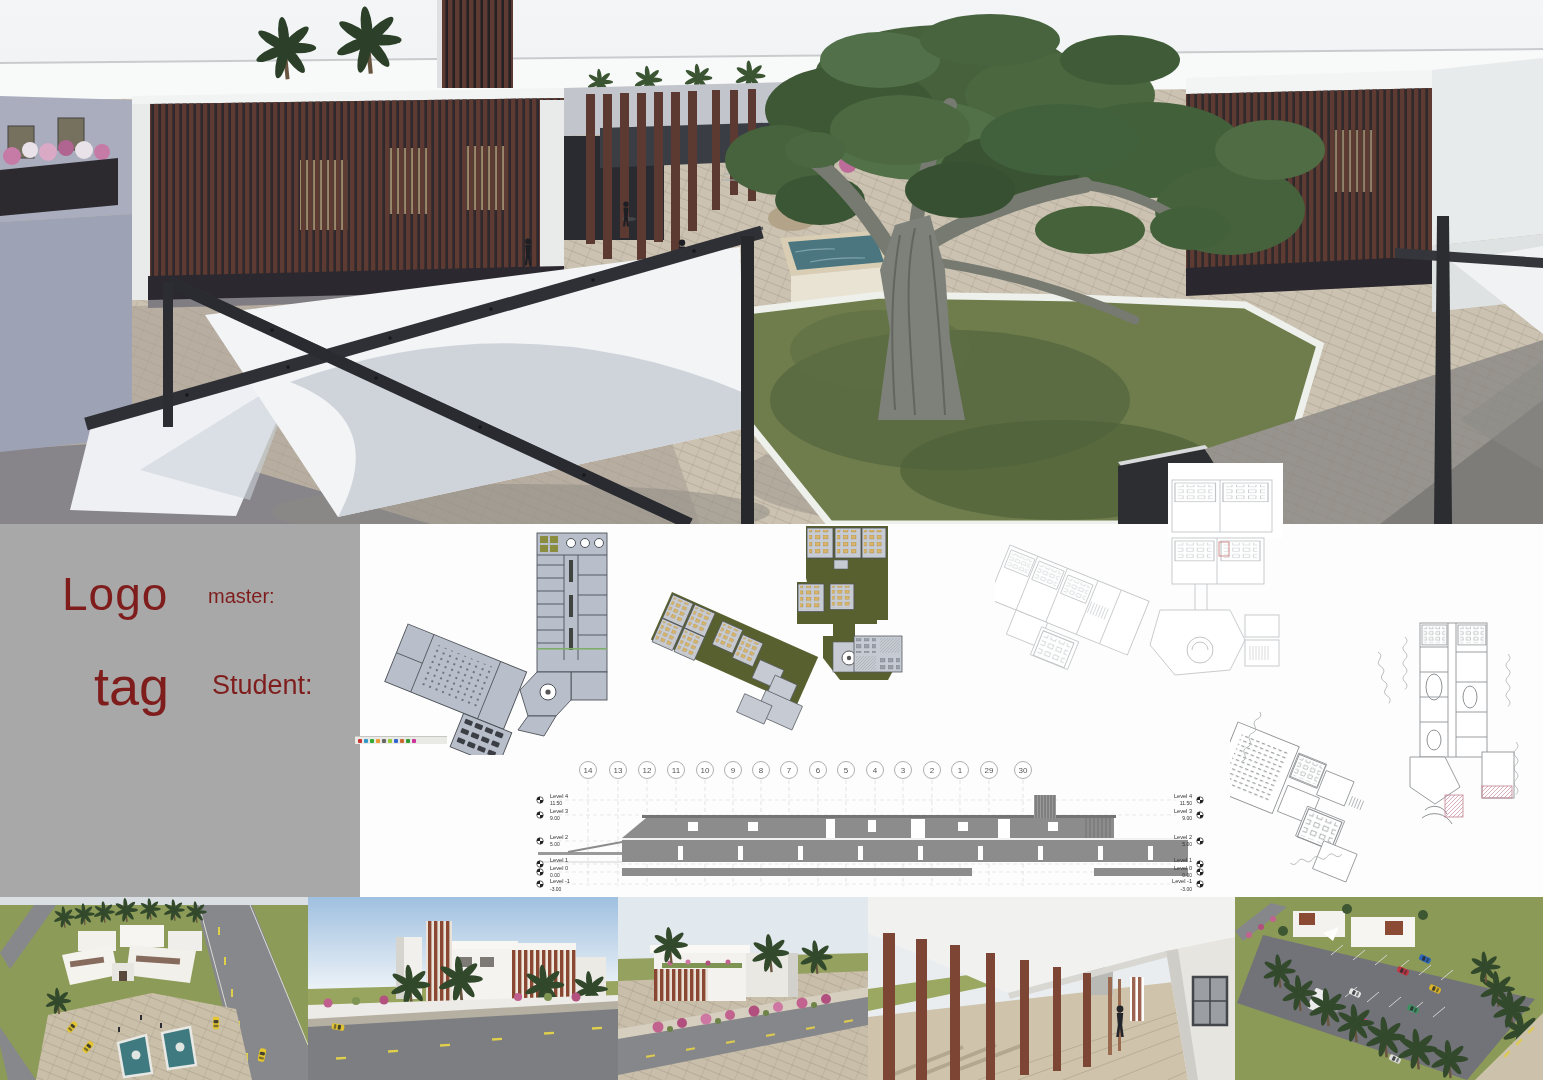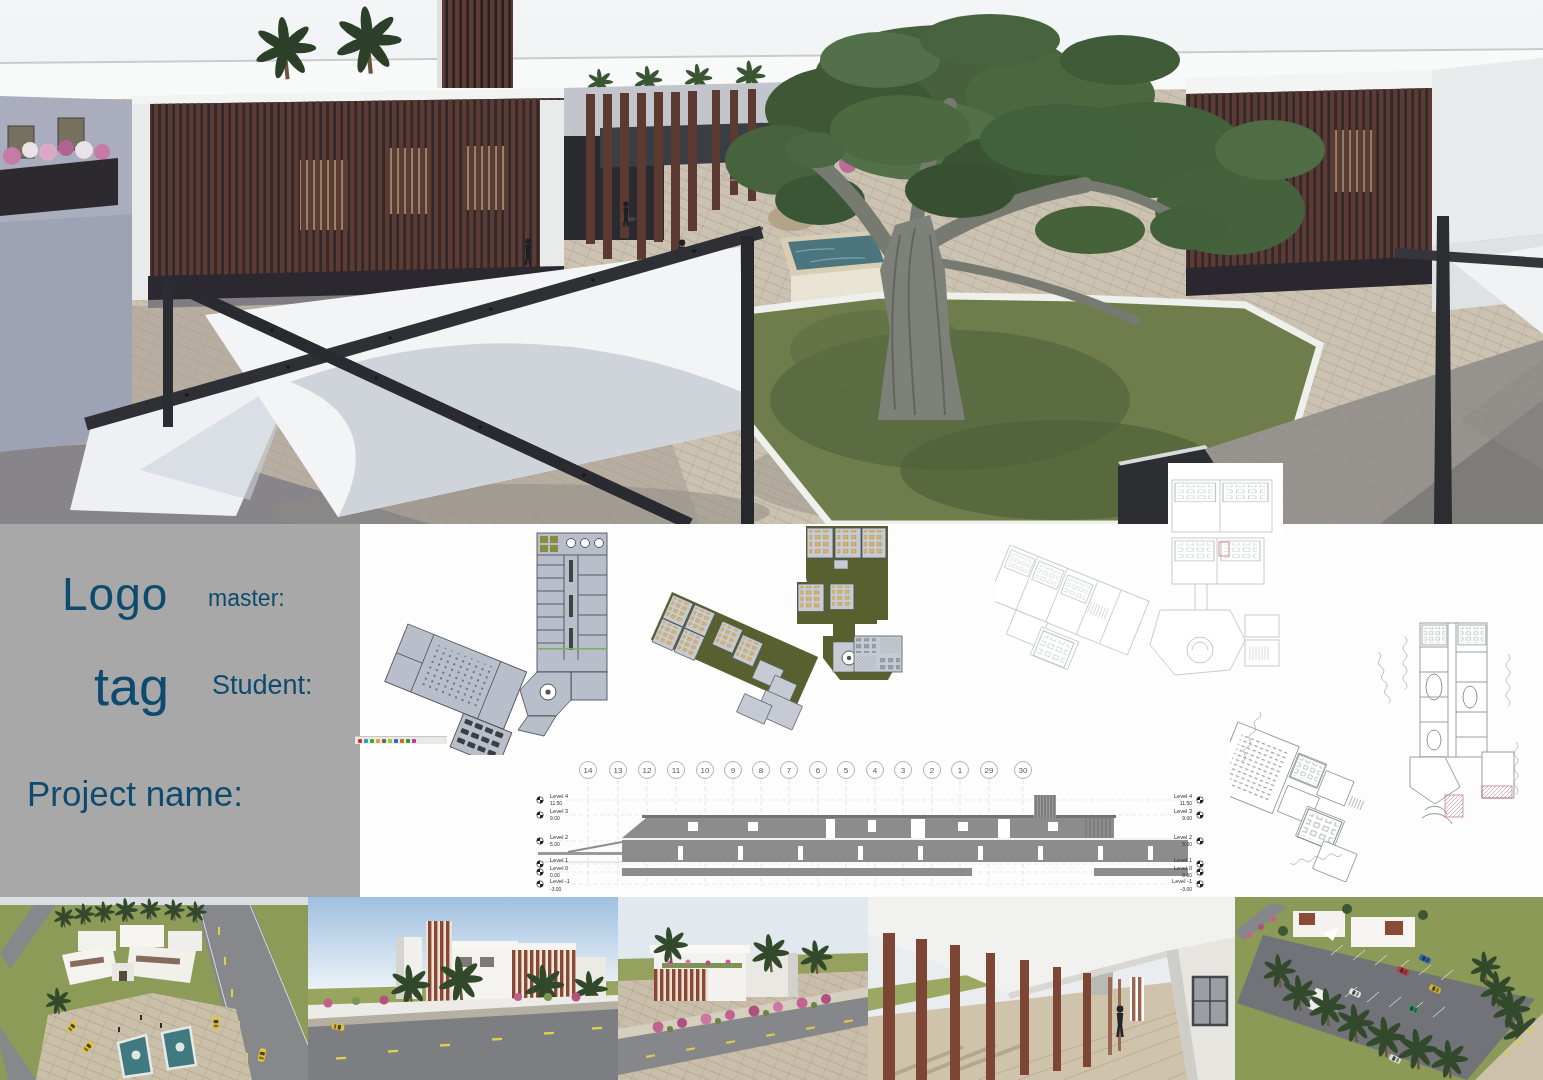--- a/index.html
+++ b/index.html
@@ -5,25 +5,25 @@
   *{margin:0;padding:0;box-sizing:border-box}
   html,body{width:1543px;height:1080px;overflow:hidden}
   body{position:relative;background:#fff;font-family:"Liberation Sans",sans-serif}
   .abs{position:absolute}
   svg{display:block}
   svg text{font-family:"Liberation Sans",sans-serif}
   #board{position:absolute;left:0;top:0;width:1543px;height:1080px;background:#fff}
   
   #hero{left:0;top:0;width:1543px;height:524px;z-index:1}
   
-  #info-panel{left:0;top:524px;width:360px;height:373px;background:#a8a8a8;z-index:2;color:#0c4a6e}
+  #info-panel{left:0;top:524px;width:360px;height:373px;background:#a8a8a8;z-index:2;color:#7f1d1d}
   #info-panel .t{position:absolute;white-space:nowrap}
   .logo1{left:62px;top:43px;font-size:46px;letter-spacing:1px}
   .logo2{left:94px;top:131px;font-size:54px}
-  .master{left:208px;top:61px;font-size:23px}
+  .master{left:208px;top:61px;font-size:20px}
   .student{left:212px;top:146px;font-size:27px}
   .project{left:27px;top:250px;font-size:35px}
   
   #plans-bg{left:360px;top:524px;width:1183px;height:373px;background:#fdfdfd;z-index:2}
   .plan{z-index:3}
   #taskbar{left:355px;top:736px;width:92px;height:8px;background:#e9e9e6;border-top:1px solid #c6c6c2;z-index:4;display:flex;align-items:center;gap:2px;padding:0 3px}
   #taskbar i{display:block;width:4px;height:4px;border-radius:1px}
   
   .thumb{top:897px;height:183px;z-index:2}
 </style>
@@ -325,21 +325,20 @@
     <polygon points="1395,248 1543,258 1543,268 1395,258" fill="#34363b"></polygon>
     <polygon points="1437,216 1449,216 1452,524 1434,524" fill="#2b2d31"></polygon>
   </g>
 </svg>
 
 <div id="info-panel" class="abs">
   <div class="t logo1">Logo</div>
   <div class="t logo2">tag</div>
   <div class="t master">master:</div>
   <div class="t student">Student:</div>
-  <div class="t project">Project name:</div>
 </div>
 
 <div id="plans-bg" class="abs"></div>
 
 <svg class="abs plan" style="left:368px;top:520px" width="280" height="235" viewBox="0 0 280 235">
   <g stroke="#4d5158" stroke-width="0.9" fill="#b9bfca">
 
     <rect x="169" y="13" width="70" height="139"></rect>
     <line x1="169" y1="35" x2="239" y2="35"></line>
     <line x1="196" y1="35" x2="196" y2="140" fill="none"></line>

